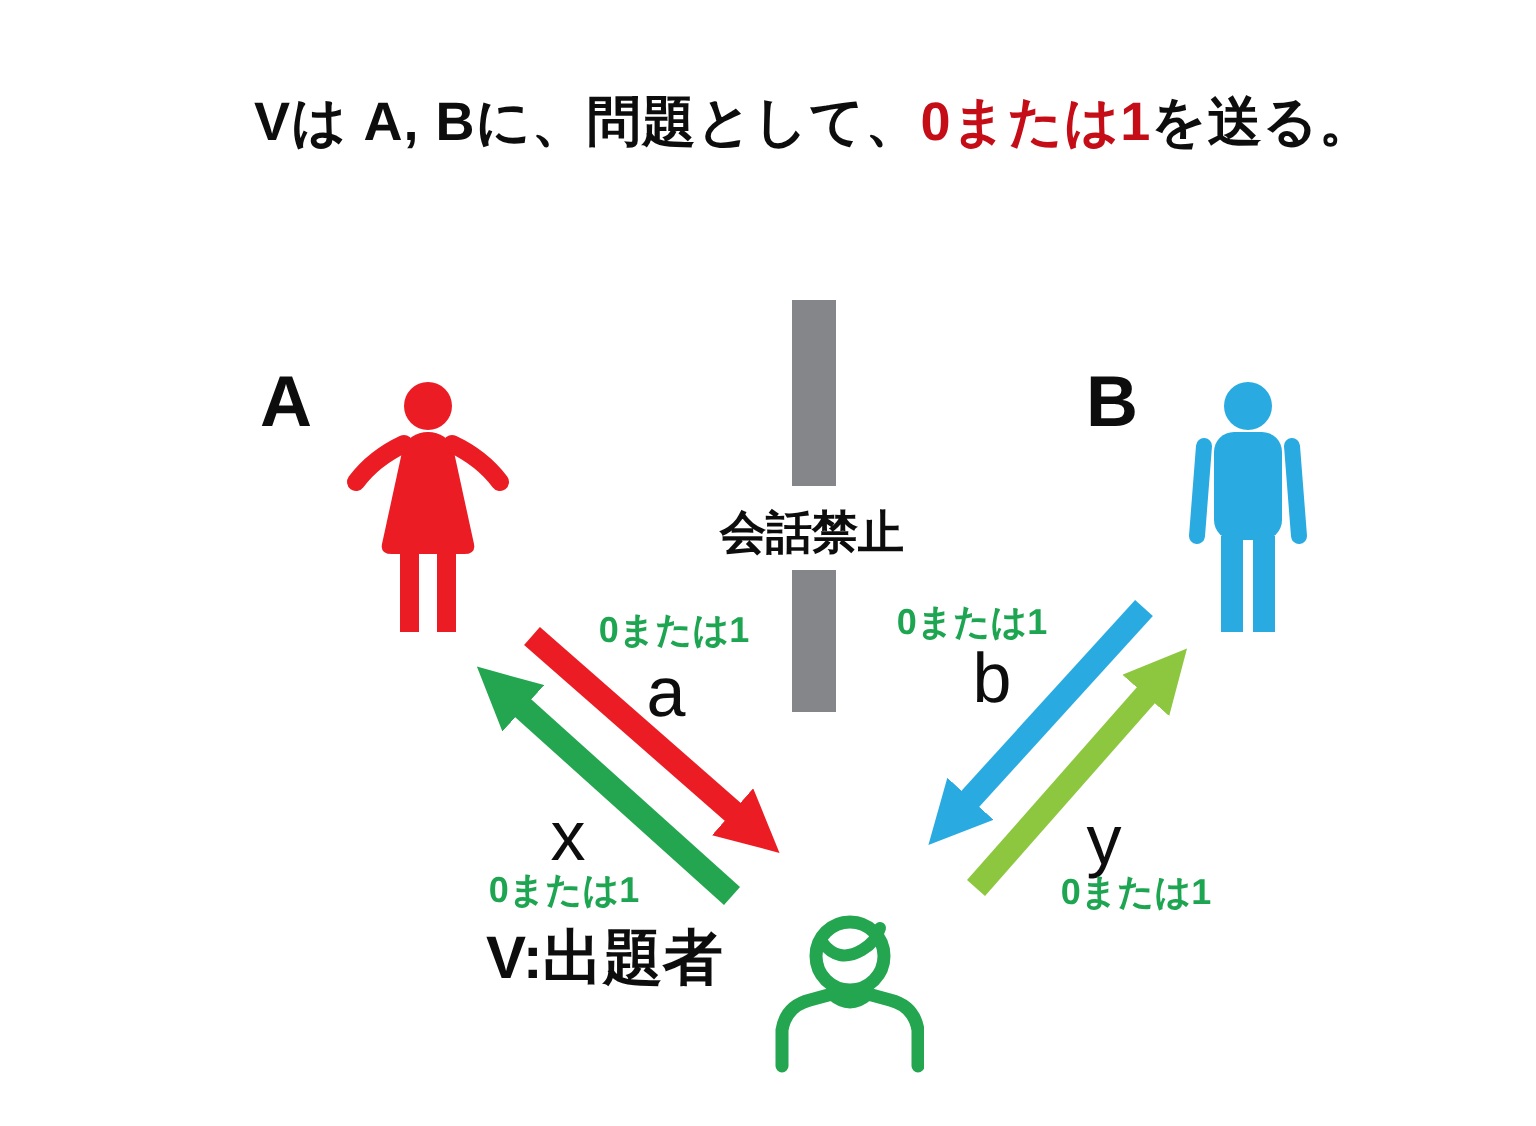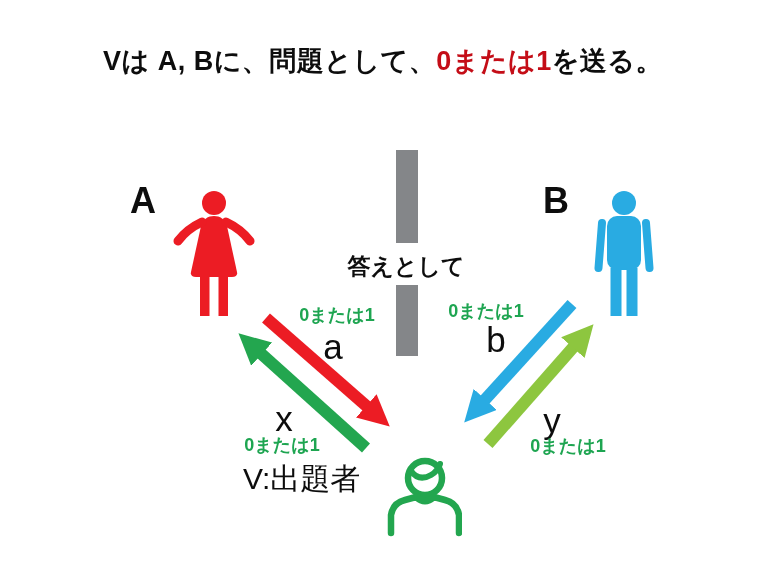--- a/index.html
+++ b/index.html
@@ -5,21 +5,21 @@
   html, body { margin: 0; padding: 0; }
   body {
     width: 768px; height: 563px;
     background: #ffffff;
     font-family: "Liberation Sans", sans-serif;
     position: relative;
     overflow: hidden;
   }
   .abs { position: absolute; }
   #title {
-    top: 41px; left: 383px;
+    top: 41px; left: 407px;
     transform: translateX(-50%);
     font-size: 27px; line-height: 40px;
     font-weight: 600;
     color: var(--text-black);
     white-space: nowrap;
     text-align: right;
     letter-spacing: 0.5px;
   }
   .hl { color: var(--red-text); }
   .participant-label {
@@ -39,21 +39,21 @@
     width: 22px; background: var(--gray);
   }
   #barrier-label {
     left: 406px; top: 251px;
     transform: translateX(-50%);
     font-size: 23px; font-weight: 700; color: var(--text-black);
     white-space: nowrap;
   }
   #v-label {
     left: 243px; top: 459px;
-    font-size: 30px; font-weight: 400; color: var(--text-black);
+    font-size: 30px; font-weight: 700; color: var(--text-black);
     white-space: nowrap;
   }
   svg { display: block; }
 </style>
 </head>
 <body>
 
 <div class="abs" id="title">
   <div><span>Vは A, Bに、問題として、</span><span class="hl">0または1</span><span>を送る。</span></div>
 </div>
@@ -83,21 +83,21 @@
     <rect x="32.5" y="79" width="11" height="48"></rect>
   </g>
   <g style="stroke:var(--blue)" stroke-width="8" stroke-linecap="round">
     <line x1="8" y1="34" x2="4.5" y2="79"></line>
     <line x1="52" y1="34" x2="55.5" y2="79"></line>
   </g>
 </svg>
 
 <div class="abs barrier-seg" style="left:396px; top:150px; height:93px;"></div>
 <div class="abs barrier-seg" style="left:396px; top:285px; height:71px;"></div>
-<div class="abs" id="barrier-label">答えとして</div>
+<div class="abs" id="barrier-label">会話禁止</div>
 
 <svg class="abs" style="left:0; top:0;" width="768" height="563" viewBox="0 0 768 563">
   <defs>
     <marker id="mr" viewBox="0 0 10 10" refX="2" refY="5" markerWidth="2.6" markerHeight="2.6" orient="auto">
         <path d="M0,0 L10,5 L0,10 Z" style="fill:var(--red)"></path>
       </marker>
     <marker id="mg" viewBox="0 0 10 10" refX="2" refY="5" markerWidth="2.6" markerHeight="2.6" orient="auto">
         <path d="M0,0 L10,5 L0,10 Z" style="fill:var(--green)"></path>
       </marker>
     <marker id="mb" viewBox="0 0 10 10" refX="2" refY="5" markerWidth="2.6" markerHeight="2.6" orient="auto">

